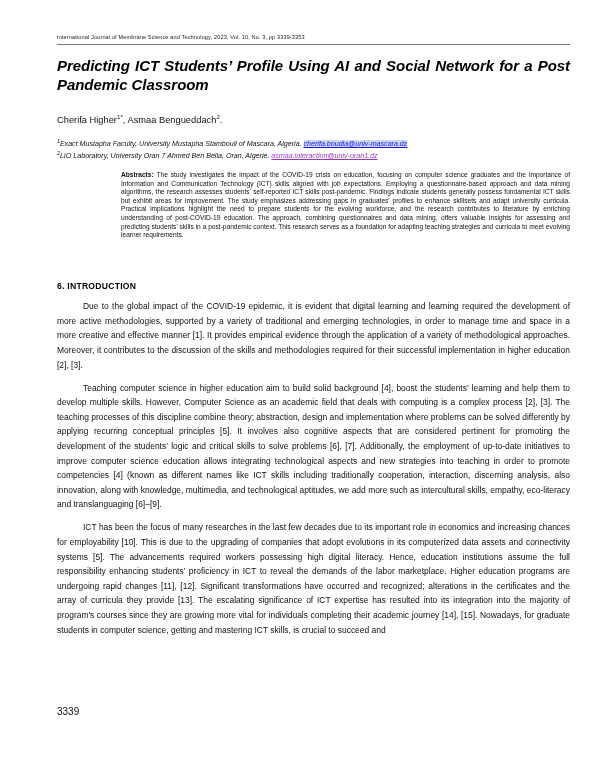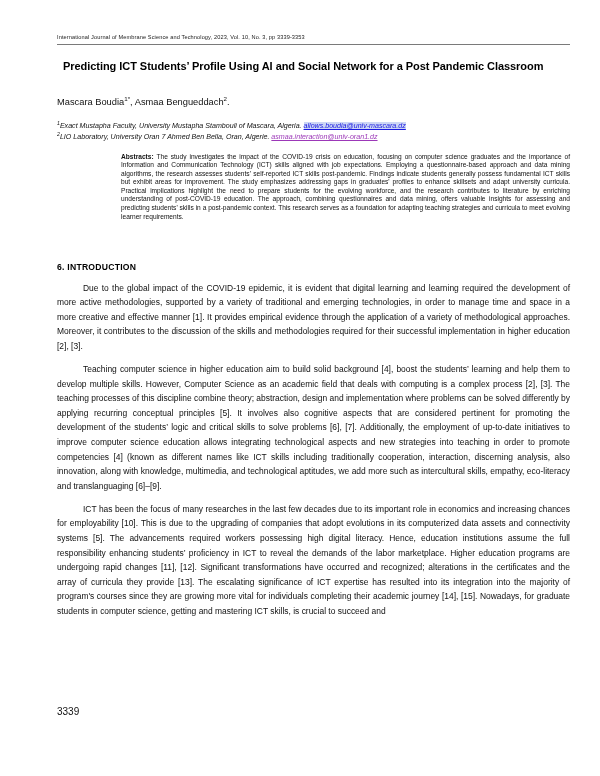--- a/index.html
+++ b/index.html
@@ -35,29 +35,30 @@
   }
   .header-rule {
     height: 1px;
     background: #7a7a7a;
     width: 513px;
     margin-top: 1px;
   }
 
   
   .paper-title {
-    margin: 12px 0 0 6px;
+    margin: 12px 0 0 0;
     width: 513px;
-    font-size: 11px;
+    font-size: 15px;
     font-weight: bold;
     line-height: 18.5px;
     text-align: justify;
     text-align-last: left;
     letter-spacing: -0.05px;
     color: #000;
+    font-style: italic;
   }
 
   
   .authors {
     margin-top: 20px;
     font-size: 9.3px;
     line-height: 13px;
     color: #111;
   }
   .authors sup {
@@ -154,26 +155,26 @@
 <body>
 
 <div class="page">
 
   <div class="journal-header">International Journal of Membrane Science and Technology, 2023, Vol. 10, No. 3, pp 3339-3353</div>
   <div class="header-rule"></div>
 
   <h1 class="paper-title">Predicting ICT Students’ Profile Using AI and Social Network for a Post Pandemic Classroom</h1>
 
   <div class="authors">
-    <span>Mascara Boudia</span><sup>1*</sup><span>, Asmaa Bengueddach</span><sup>2</sup><span>.</span>
+    <span>Cherifa Higher</span><sup>1*</sup><span>, Asmaa Bengueddach</span><sup>2</sup><span>.</span>
   </div>
 
   <div class="affiliations">
     <div class="affil">
-      <sup>1</sup><span>Exact Mustapha Faculty, University Mustapha Stambouli of Mascara, Algeria. </span><a class="mail-blue" href="#">allows.boudia@univ-mascara.dz</a>
+      <sup>1</sup><span>Exact Mustapha Faculty, University Mustapha Stambouli of Mascara, Algeria. </span><a class="mail-blue" href="#">cherifa.boudia@univ-mascara.dz</a>
     </div>
     <div class="affil">
       <sup>2</sup><span>LIO Laboratory, University Oran 7 Ahmed Ben Bella, Oran, Algerie. </span><a class="mail-purple" href="#">asmaa.interaction@univ-oran1.dz</a>
     </div>
   </div>
 
   <div class="abstract-block">
     <span class="lbl">Abstracts:</span><span> The study investigates the impact of the COVID-19 crisis on education, focusing on computer science graduates and the importance of Information and Communication Technology (ICT) skills aligned with job expectations. Employing a questionnaire-based approach and data mining algorithms, the research assesses students' self-reported ICT skills post-pandemic. Findings indicate students generally possess fundamental ICT skills but exhibit areas for improvement. The study emphasizes addressing gaps in graduates' profiles to enhance skillsets and adapt university curricula. Practical implications highlight the need to prepare students for the evolving workforce, and the research contributes to literature by enriching understanding of post-COVID-19 education. The approach, combining questionnaires and data mining, offers valuable insights for assessing and predicting students' skills in a post-pandemic context. This research serves as a foundation for adapting teaching strategies and curricula to meet evolving learner requirements.</span>
   </div>
 

